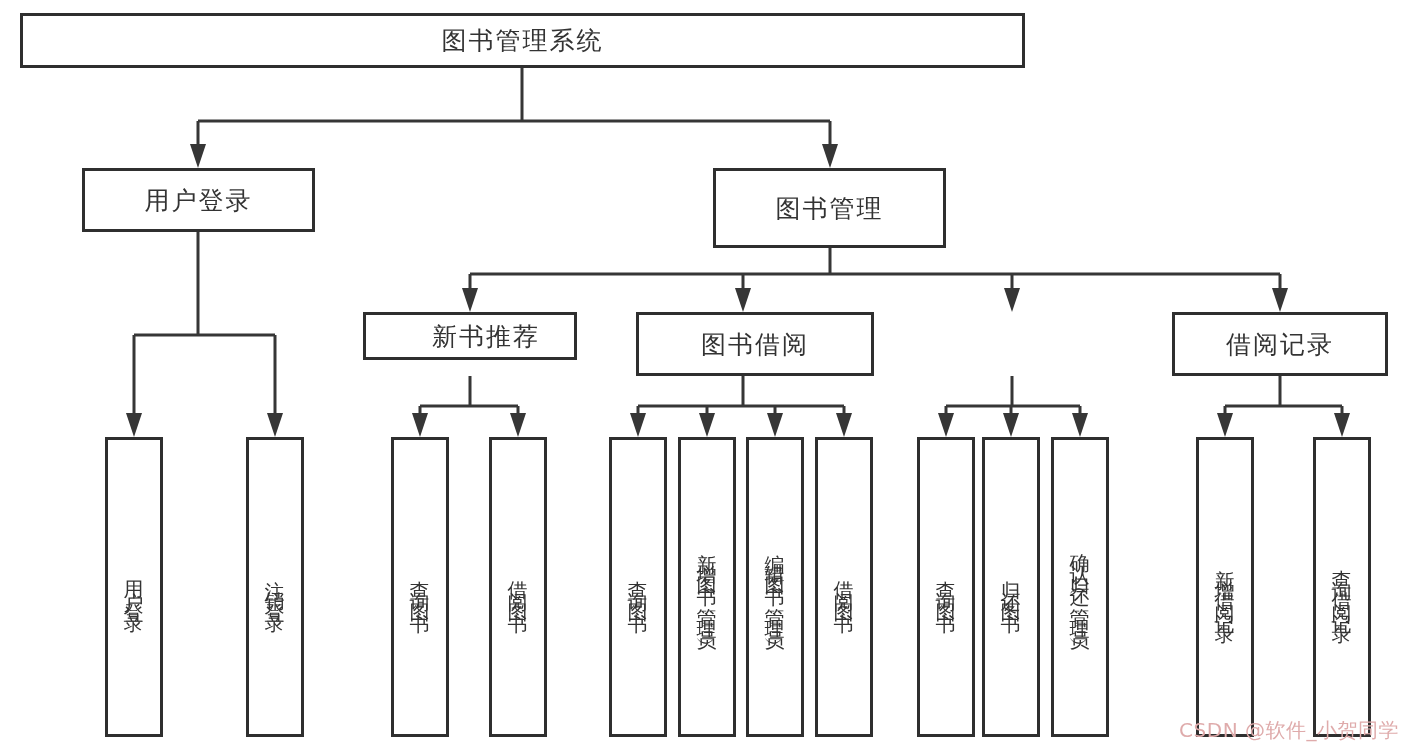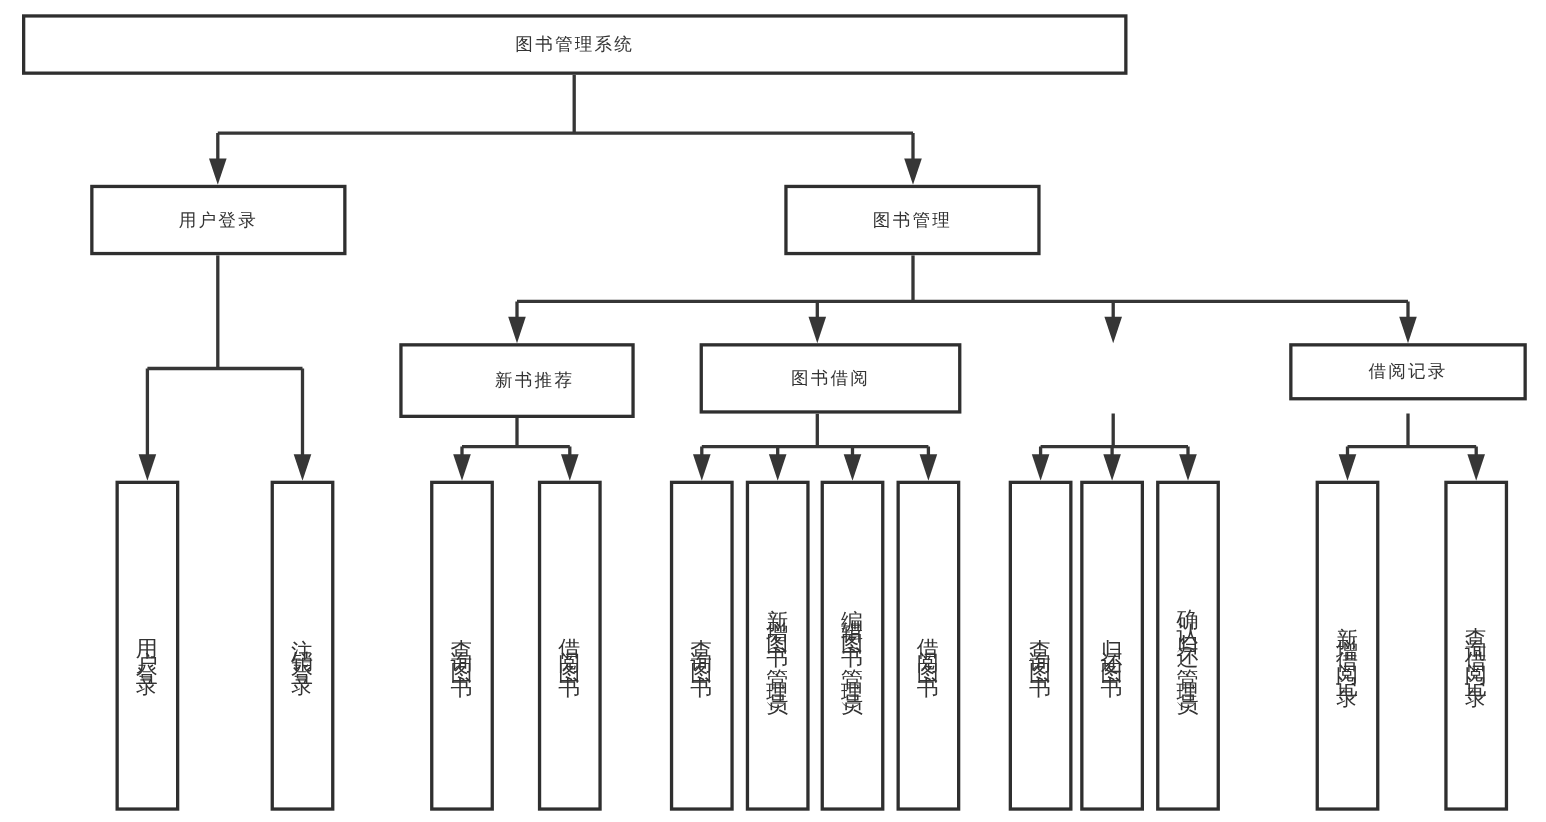--- a/index.html
+++ b/index.html
@@ -35,21 +35,21 @@
   .hbox {
     position: absolute;
     box-sizing: border-box;
     border: 3px solid var(--box-border);
     background: #ffffff;
     display: flex;
     align-items: center;
     justify-content: center;
   }
   .hbox span {
-    font-size: 16px;
+    font-size: 25px;
     letter-spacing: 2px;
     color: var(--text);
     white-space: nowrap;
   }
   .vbox {
     position: absolute;
     box-sizing: border-box;
     width: 58px;
     height: 300px;
     top: 437px;
@@ -121,31 +121,31 @@
     <polygon points="1334,413 1350,413 1342,437"></polygon>
   </svg>
 
   <div class="hbox" style="left:20px; top:13px; width:1005px; height:55px;">
     <span>图书管理系统</span>
   </div>
 
   <div class="hbox" style="left:82px; top:168px; width:233px; height:64px;">
     <span>用户登录</span>
   </div>
-  <div class="hbox" style="left:713px; top:168px; width:233px; height:64px;">
+  <div class="hbox" style="left:713px; top:168px; width:233px; height:80px;">
     <span>图书管理</span>
   </div>
 
-  <div class="hbox" style="left:363px; top:312px; width:214px; height:68px;padding-left:32px;">
+  <div class="hbox" style="left:363px; top:312px; width:214px; height:48px;padding-left:32px;">
     <span>新书推荐</span>
   </div>
   <div class="hbox" style="left:636px; top:312px; width:238px; height:64px;">
     <span>图书借阅</span>
   </div>
-  <div class="hbox" style="left:1172px; top:312px; width:216px; height:52px;">
+  <div class="hbox" style="left:1172px; top:312px; width:216px; height:64px;">
     <span>借阅记录</span>
   </div>
 
   <div class="vbox" style="left:105px;">
     <span>用户登录</span>
   </div>
   <div class="vbox" style="left:246px;">
     <span>注销登录</span>
   </div>
   <div class="vbox" style="left:391px;">
@@ -175,14 +175,15 @@
   <div class="vbox" style="left:1051px;">
     <span>确认归还（管理员）</span>
   </div>
   <div class="vbox" style="left:1196px;">
     <span>新增借阅记录</span>
   </div>
   <div class="vbox" style="left:1313px;">
     <span>查询借阅记录</span>
   </div>
 
+  <div class="watermark">CSDN @软件_小贺同学</div>
 
 </div>
 
 </body></html>

